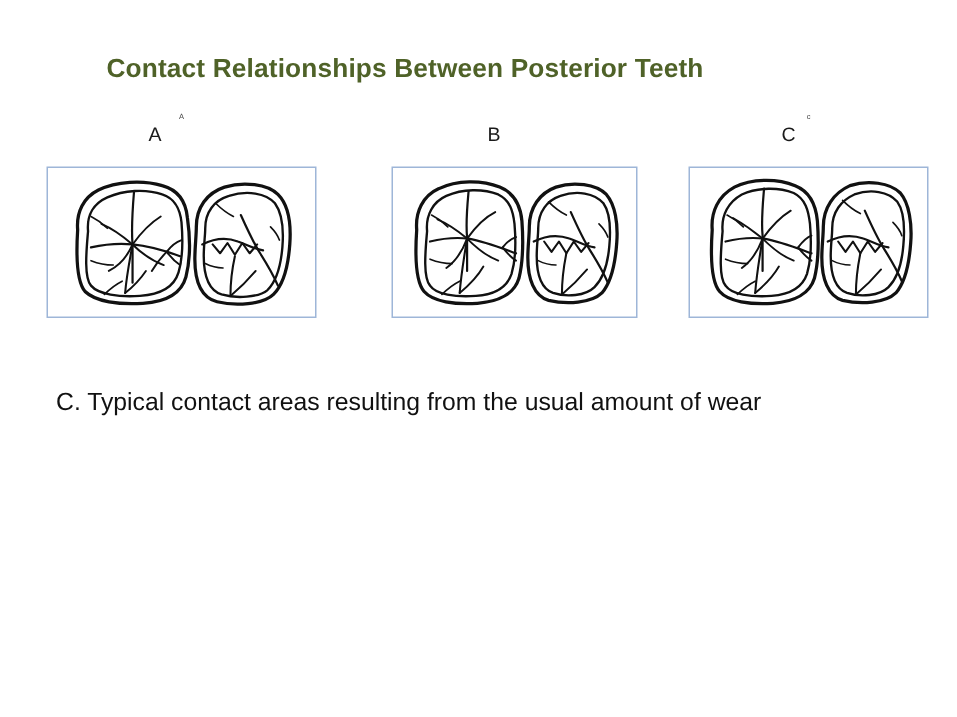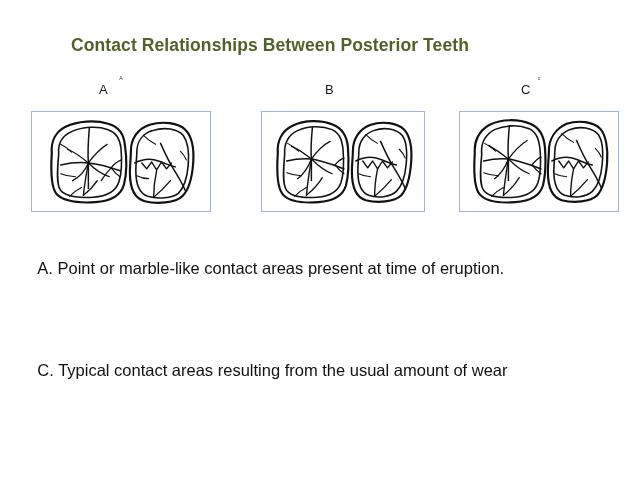--- a/index.html
+++ b/index.html
@@ -266,19 +266,16 @@
         </g>
       </svg>
     </div>
     <div class="fig-caption-mini">c</div>
   </div>
 
 </div>
 
 <div class="body-text">
   <p class="body-line">
-    <span>A. Point or marble-like contact areas present at time of eruption.</span>
-  </p>
-  <p class="body-line">
     <span>C. Typical contact areas resulting from the usual amount of wear</span>
     
   </p>
 </div>
 
 </body></html>

